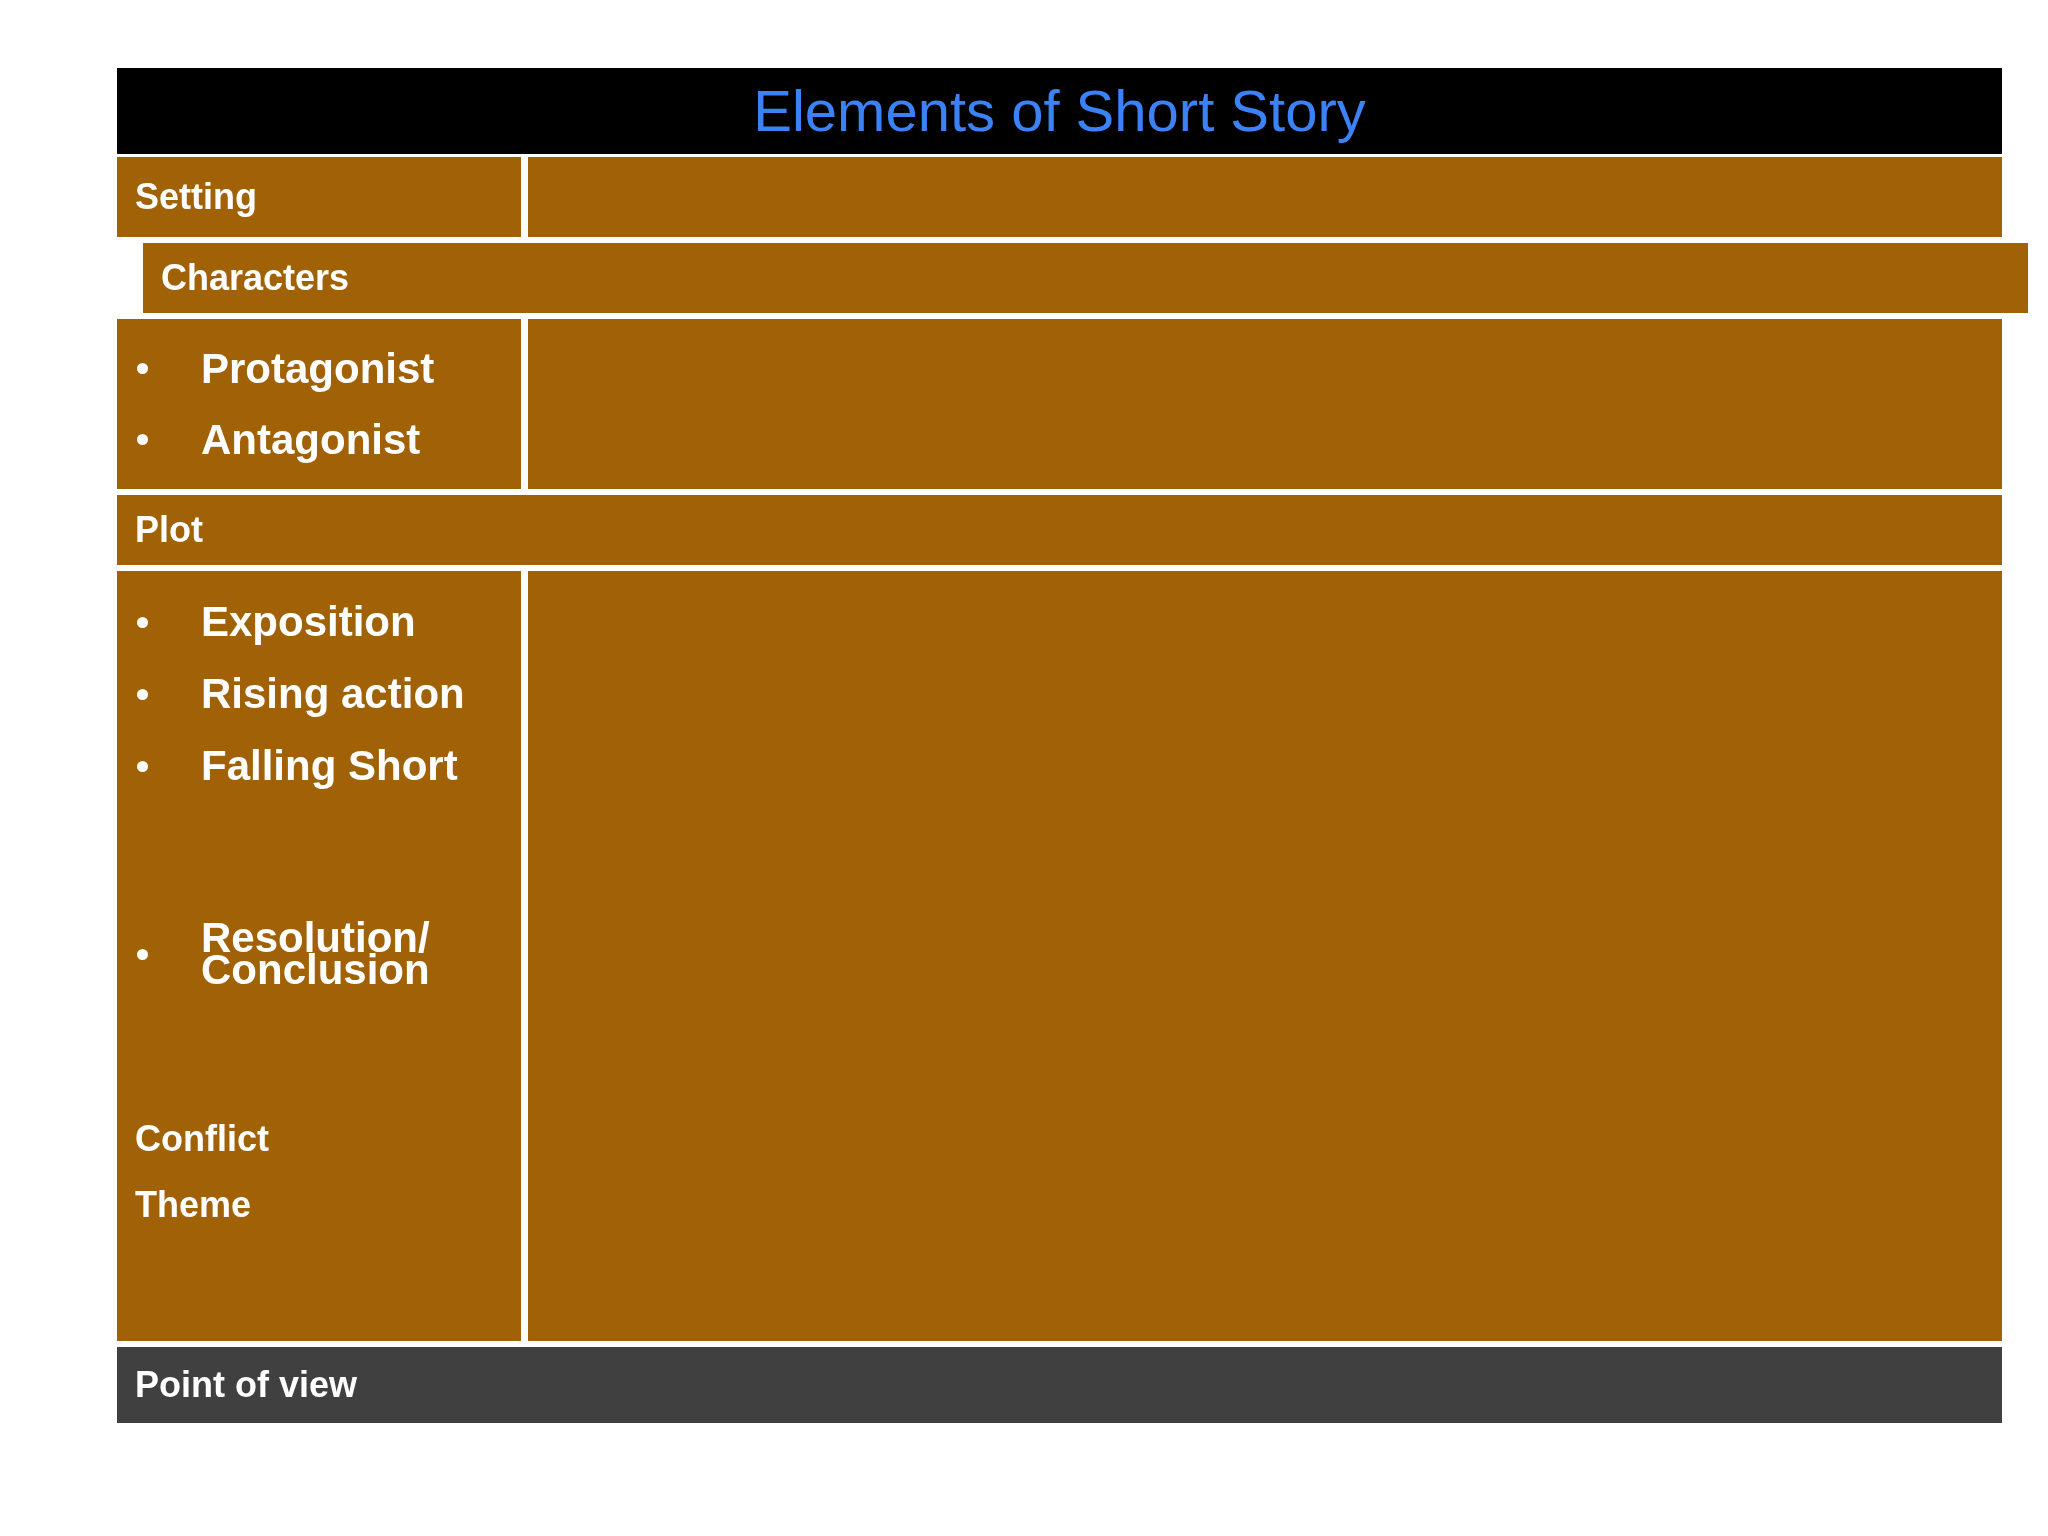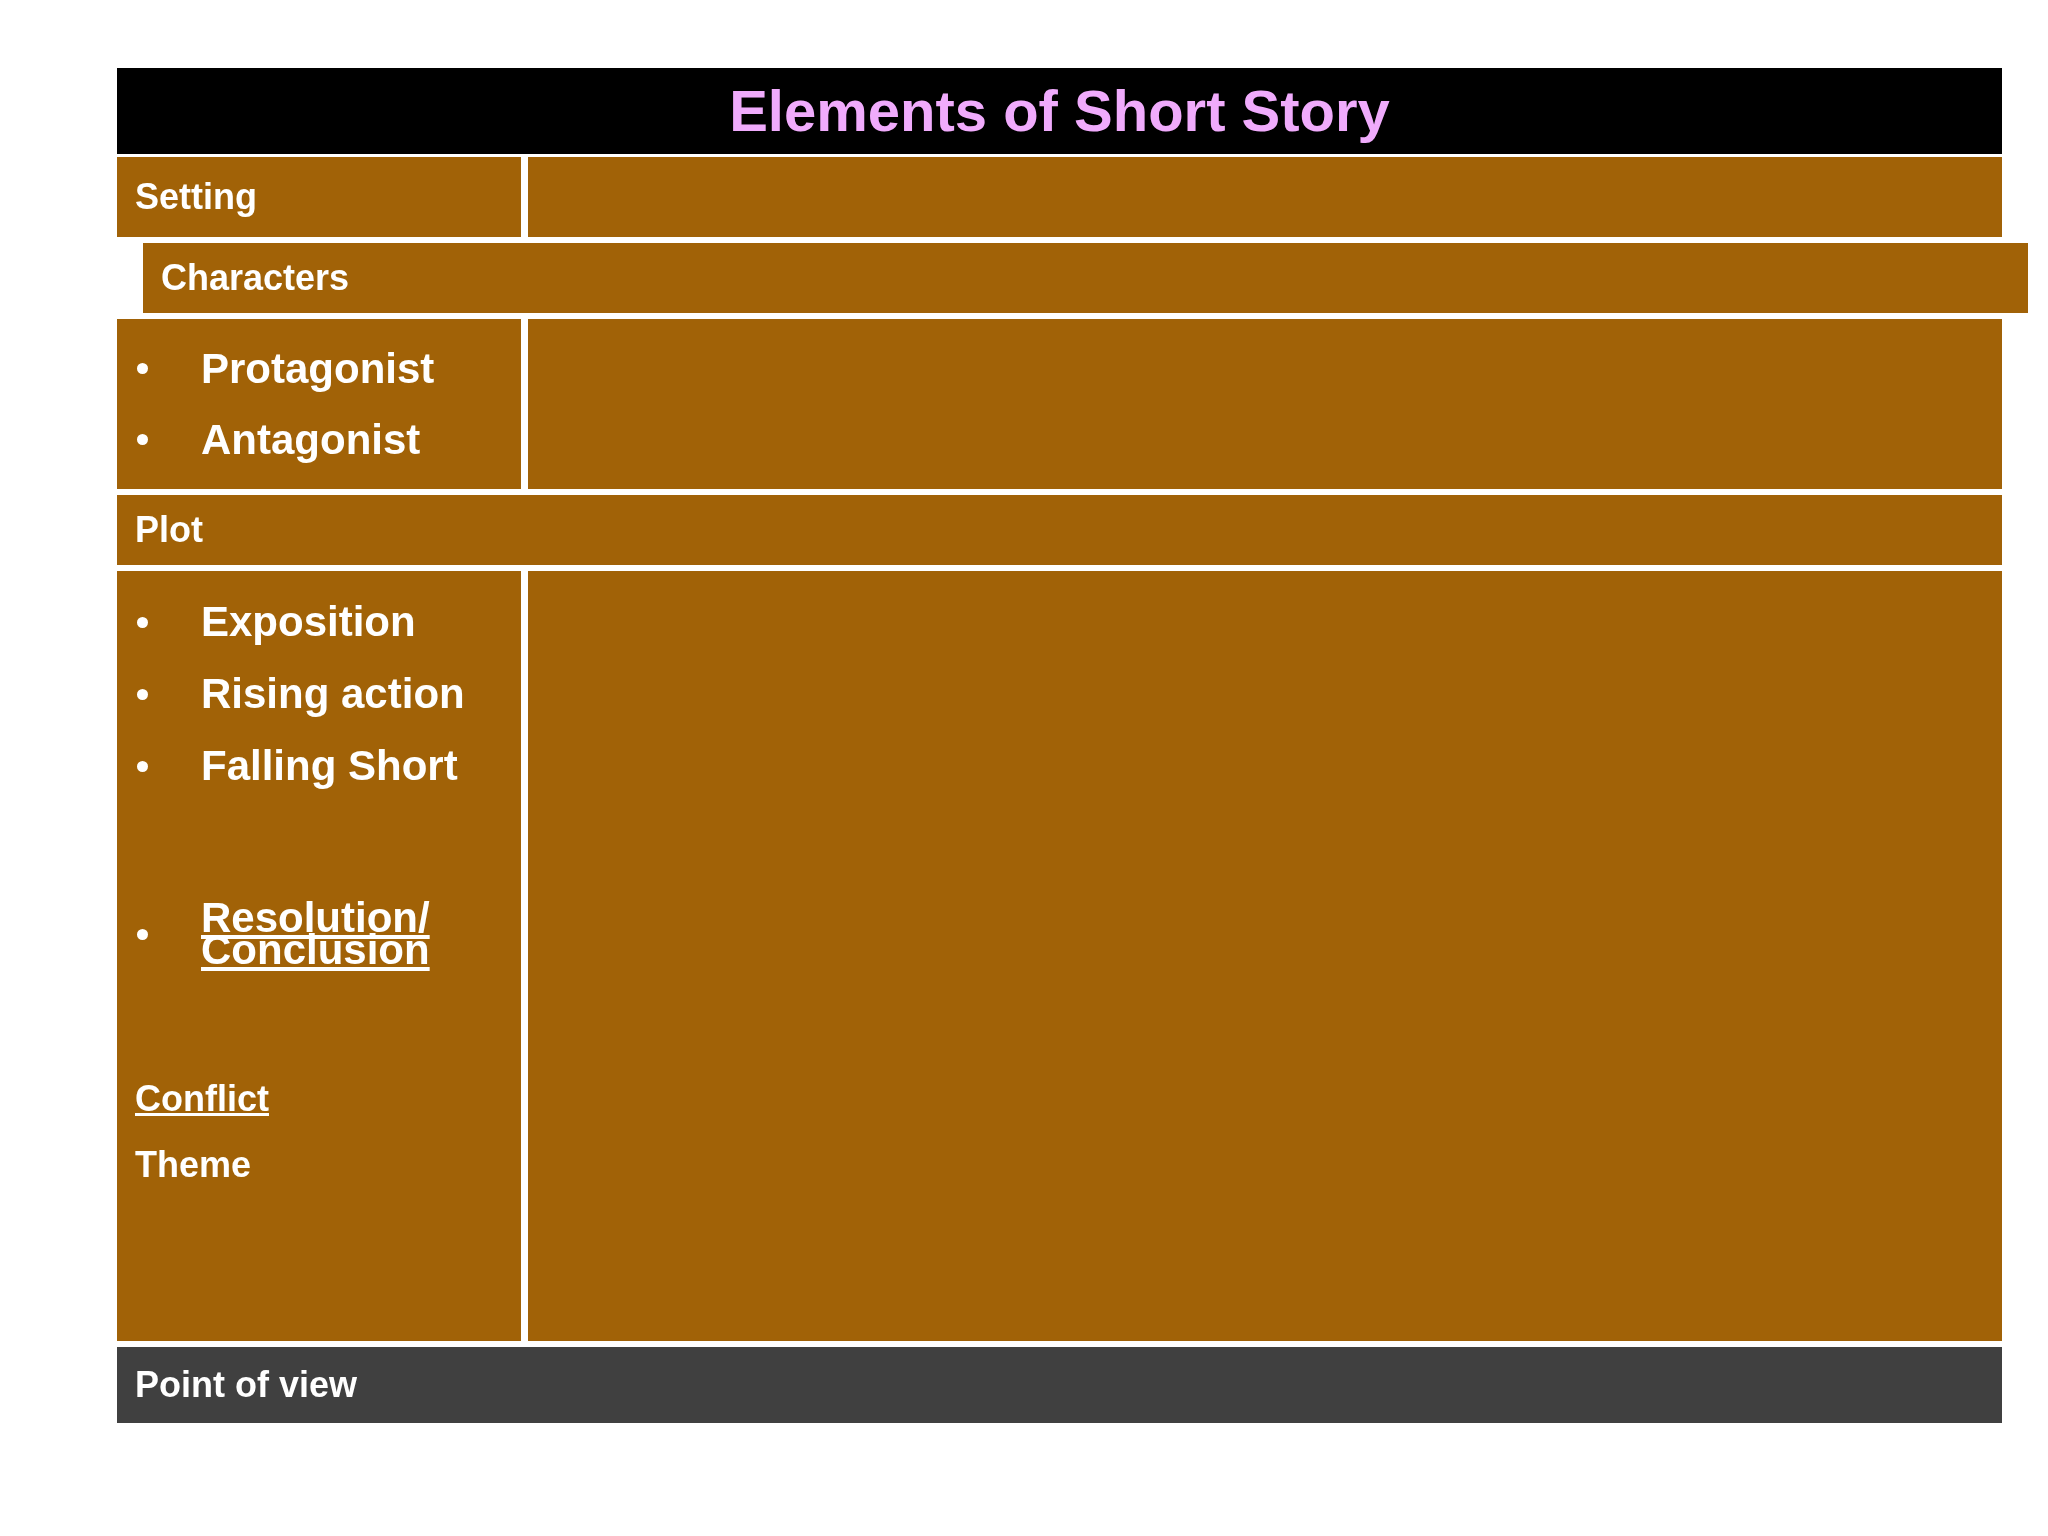--- a/index.html
+++ b/index.html
@@ -27,23 +27,23 @@
     left: 117px;
     top: 68px;
     width: 1885px;
     height: 86px;
     background: #000000;
     display: flex;
     align-items: center;
     justify-content: center;
   }
   .title-text {
-    color: #f0abfc;
+    color: #3b82f6;
     font-size: 58px;
-    font-weight: bold;
+    font-weight: normal;
     letter-spacing: 0px;
     line-height: 1;
     white-space: nowrap;
   }
 
   
   .table {
     position: absolute;
     left: 117px;
     top: 157px;
@@ -142,21 +142,21 @@
   
   .plot-list {
     display: flex;
     flex-direction: column;
     justify-content: flex-start;
     padding-top: 30px;
     height: 100%;
     box-sizing: border-box;
   }
   .plot-list .bullet-item { margin-bottom: 30px; }
-  .plot-list .gap-before  { margin-top: 80px; text-decoration: underline; }
+  .plot-list .gap-before  { margin-top: 100px; }
   .plot-list .plain-item  { margin-bottom: 30px; }
 
   .chars-list {
     display: flex;
     flex-direction: column;
     justify-content: space-around;
     height: 100%;
     padding: 14px 0;
     box-sizing: border-box;
   }

